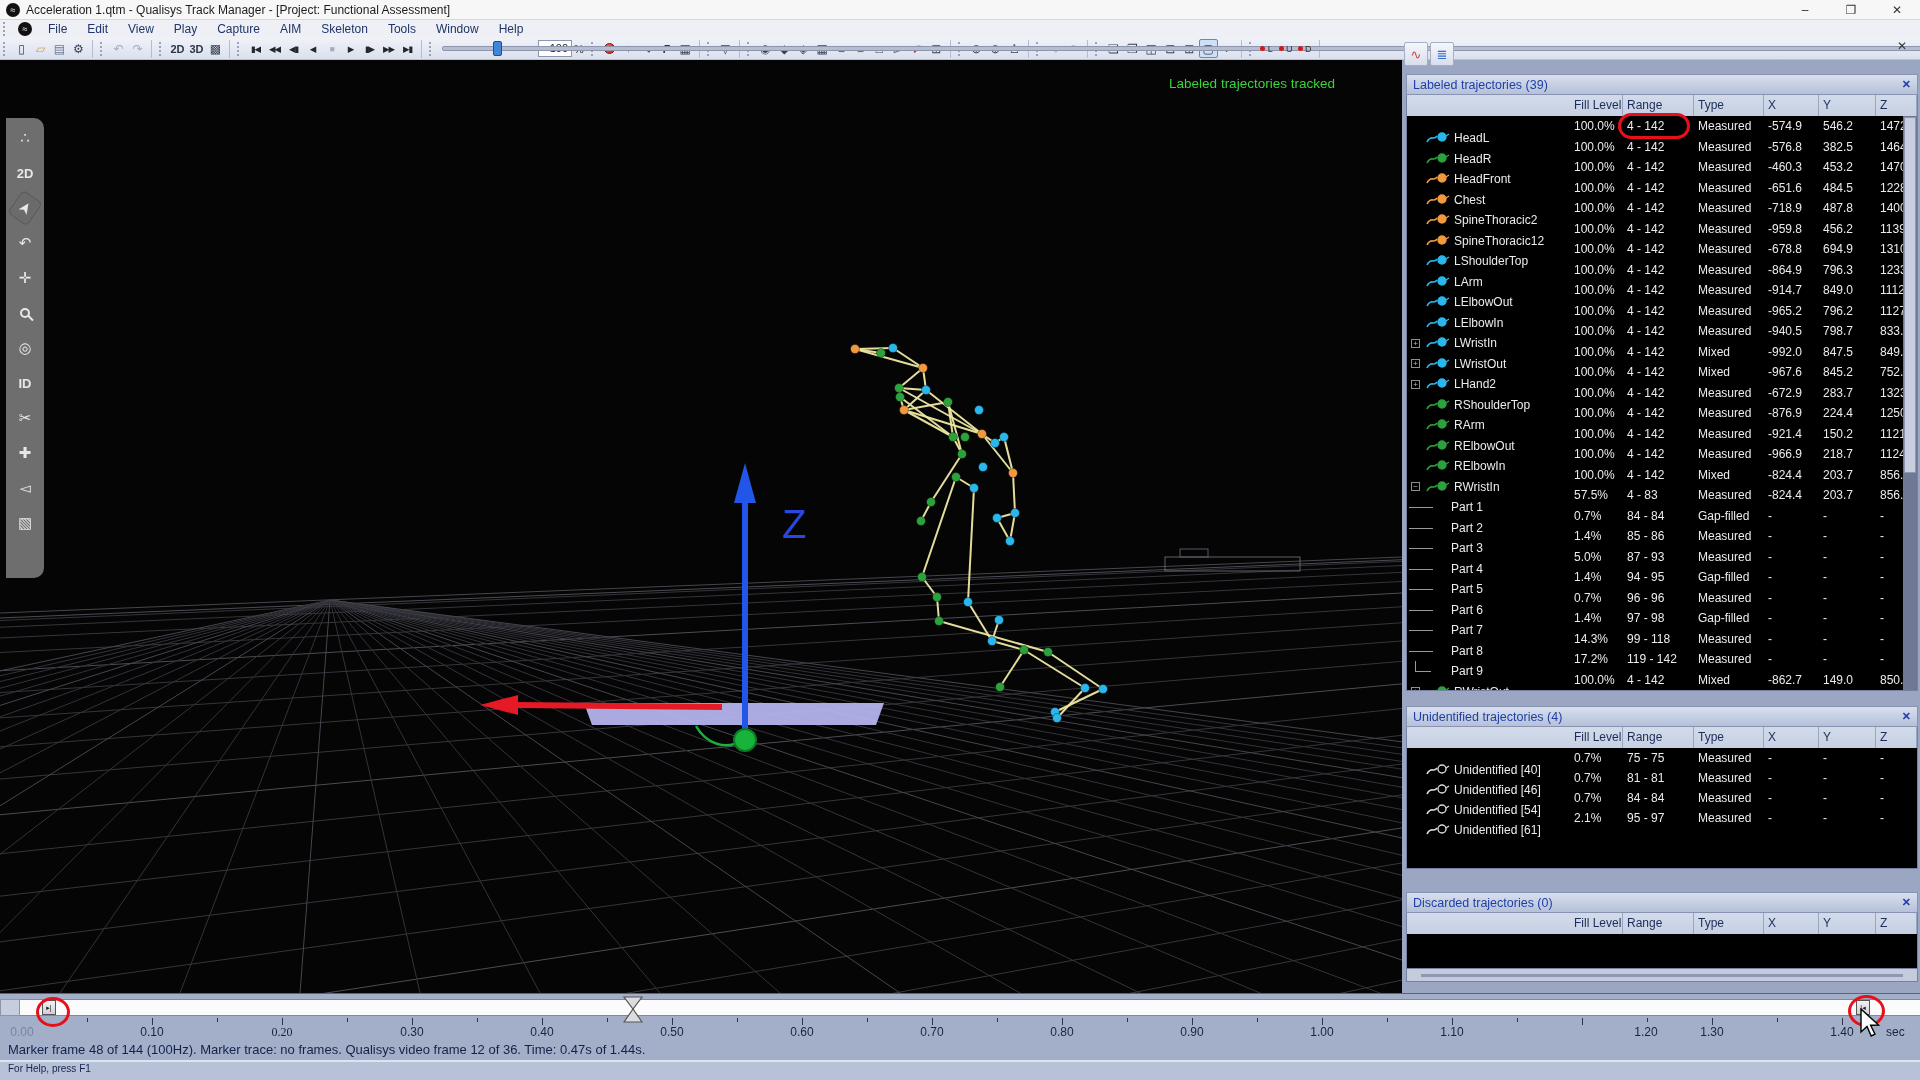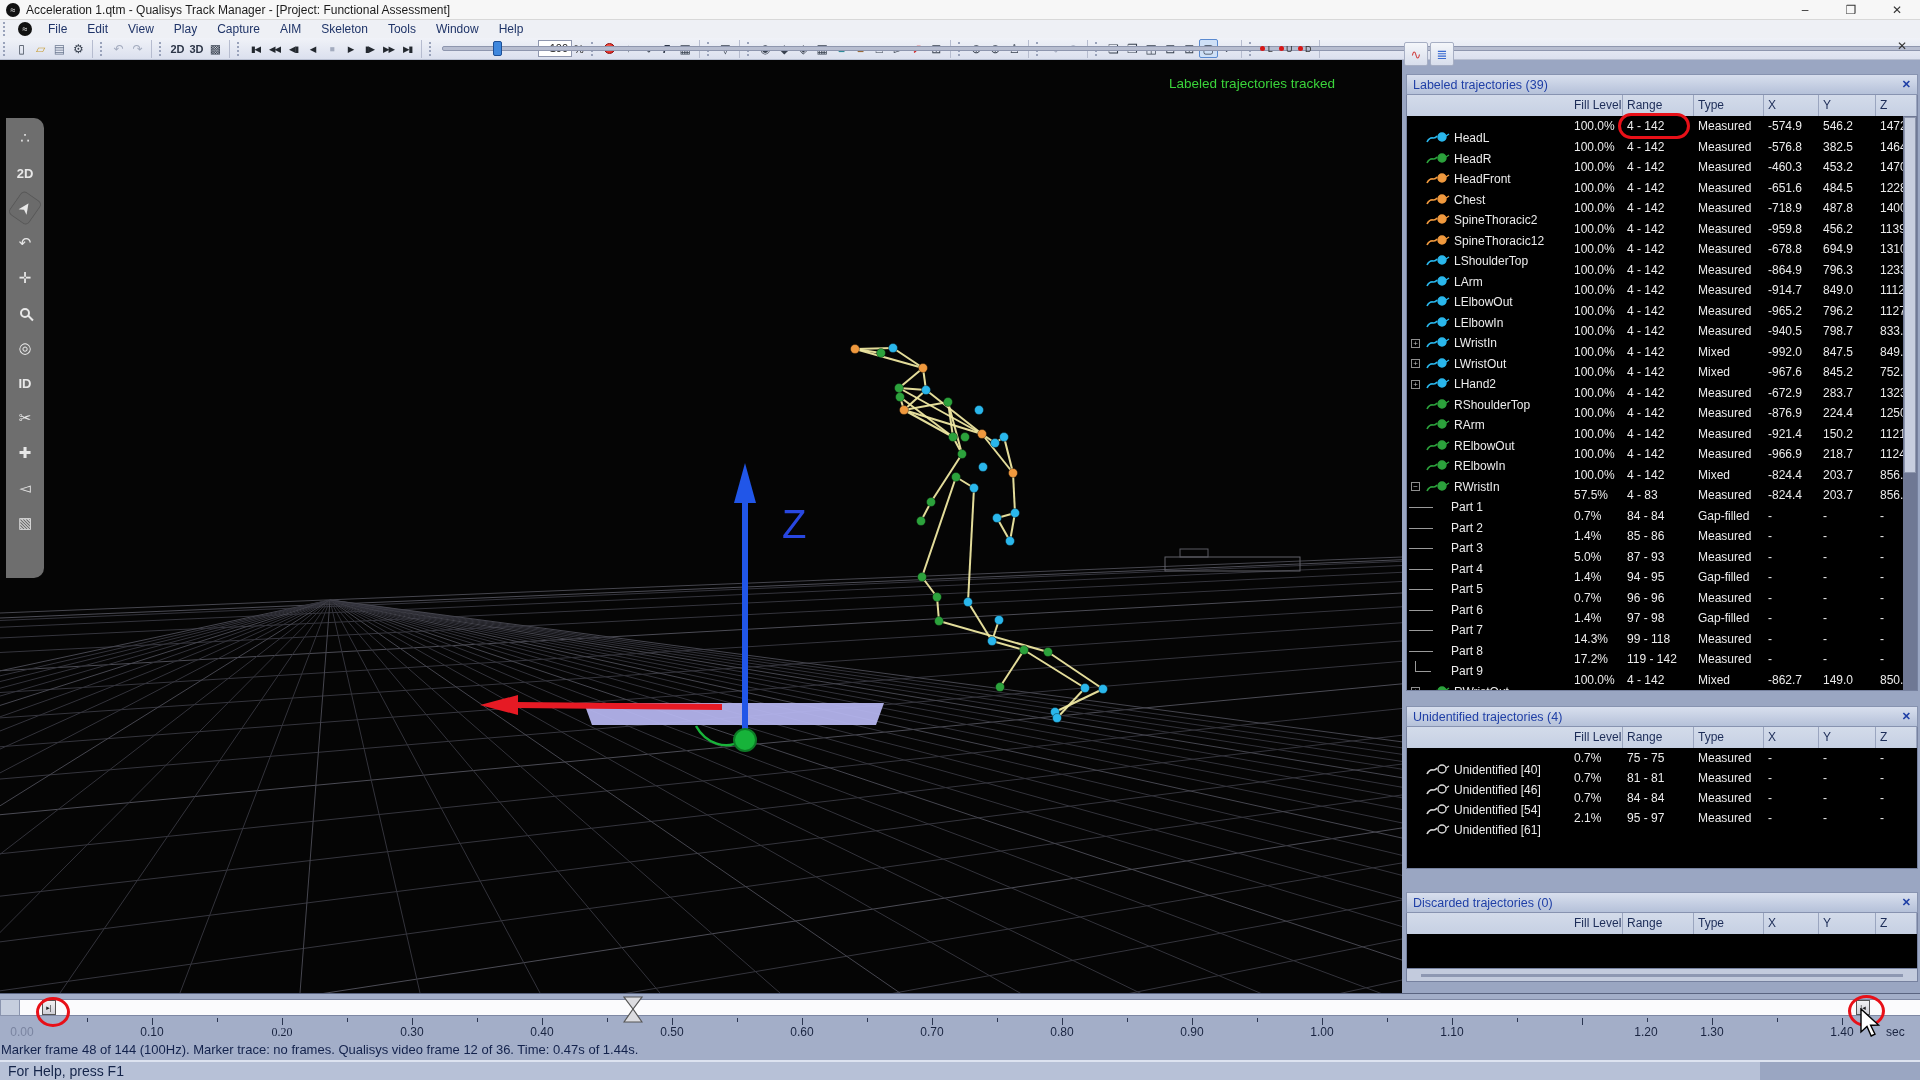--- a/index.html
+++ b/index.html
@@ -85,23 +85,23 @@
   
   .bottomband{position:absolute;left:0;top:993px;width:1920px;height:67px;background:#a3aec8;border-top:1px solid #5a6480;}
   .timeline{position:absolute;left:0;top:993px;width:1920px;height:47px;}
   .track{position:absolute;left:0;top:6px;width:1920px;height:17px;background:#fbfbfd;border-top:1px solid #7e88a4;border-bottom:1px solid #7e88a4;}
   .track-endcap{position:absolute;left:0;top:6px;width:20px;height:17px;background:#c6cede;border:1px solid #8a94ae;}
   .range-marker{position:absolute;top:7px;width:14px;height:15px;background:linear-gradient(#f2f2f4,#cfcfd6);border:1px solid #555;font-size:7px;color:#222;text-align:center;line-height:14px;z-index:4;}
   .tick{position:absolute;width:1px;background:#2a3550;}
   .tick-label{position:absolute;top:32px;width:50px;margin-left:-25px;text-align:center;font-size:12px;color:#1a2440;}
   .tick-label.dim{color:#7a84a0;}
   .sec-label{position:absolute;top:32px;font-size:12px;color:#1a2440;}
-  .statusbar{position:absolute;left:0;top:1040px;width:1574px;height:20px;font-size:13px;color:#13224c;padding:2px 0 0 1px;}
+  .statusbar{position:absolute;left:0;top:1040px;width:1574px;height:20px;font-size:13px;color:#13224c;padding:2px 0 0 8px;}
   .sepline{position:absolute;left:0;top:1060px;width:1920px;height:2px;background:#dde3f0;}
-  .helpbar{position:absolute;left:0;top:1062px;width:1760px;height:18px;background:#b7c1d7;font-size:14px;color:#15254a;padding:1px 0 0 8px;}
+  .helpbar{position:absolute;left:0;top:1062px;width:1920px;height:18px;background:#b7c1d7;font-size:10px;color:#15254a;padding:1px 0 0 8px;}
 
   
   .anno{position:absolute;border:3.5px solid #e81018;border-radius:50%;z-index:40;}
   .anno-rect{position:absolute;border:3px solid #e81018;border-radius:13px;z-index:40;}
   .cursor-svg{position:absolute;z-index:50;}
 </style>
 </head>
 <body>
 
 <div id="app">

